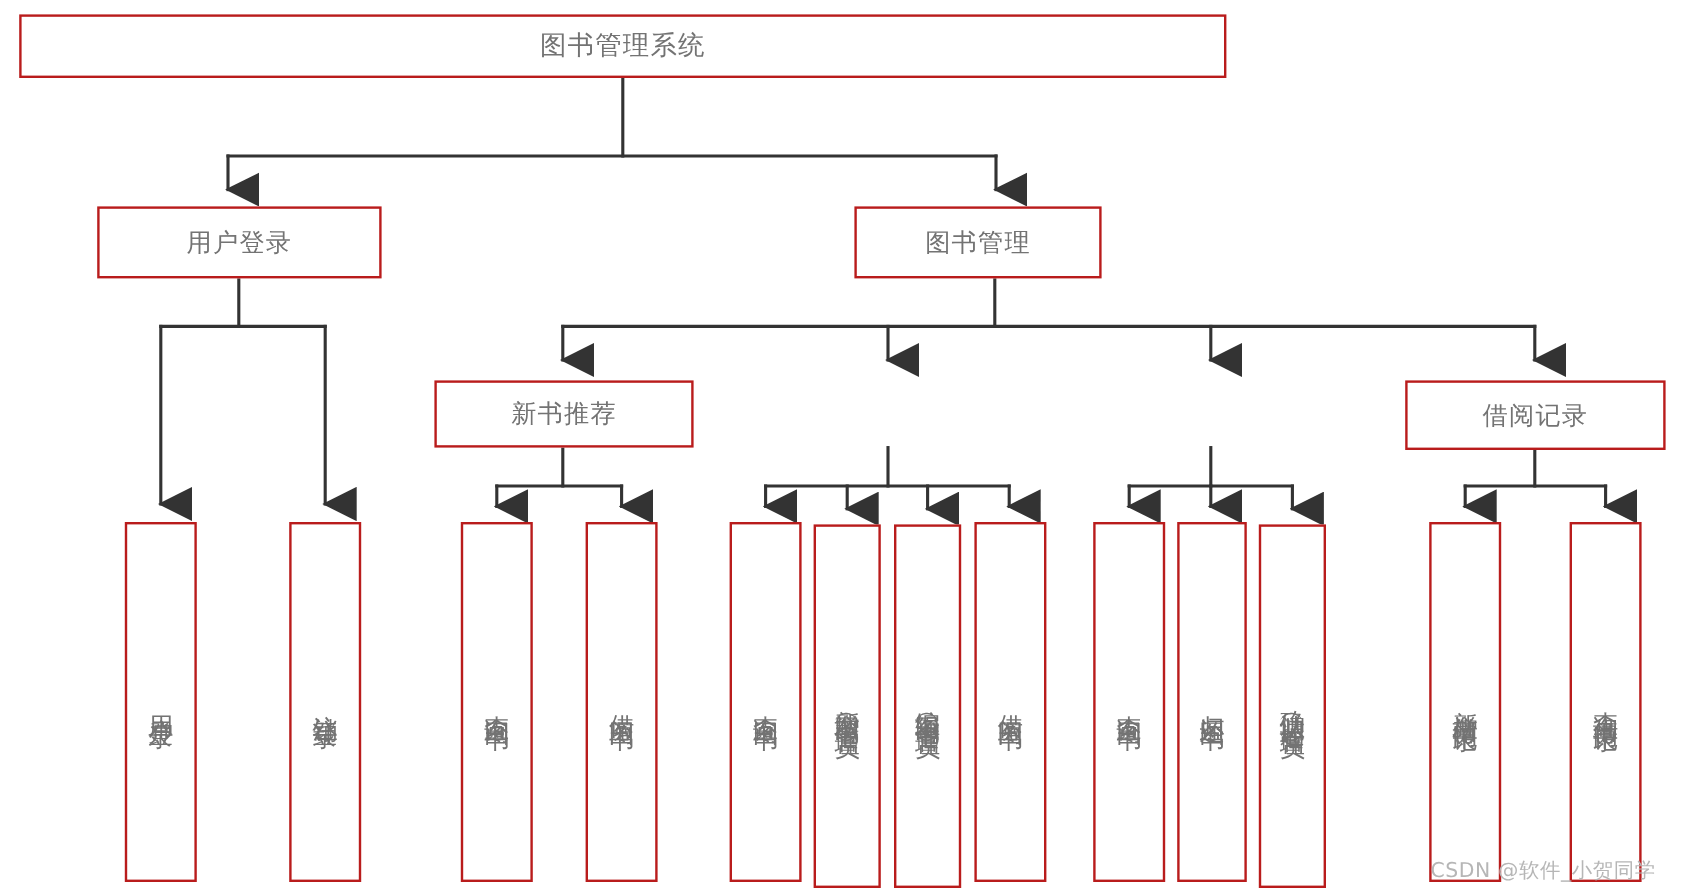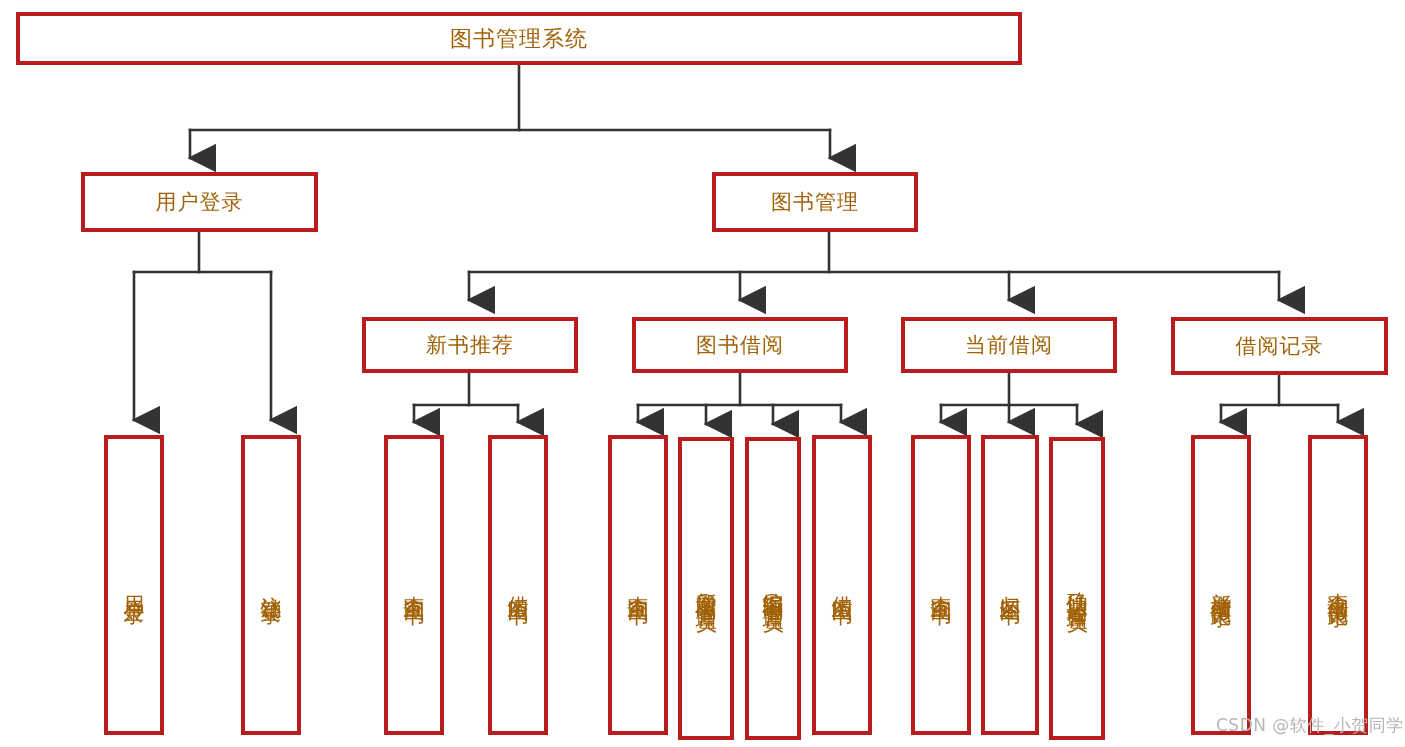--- a/index.html
+++ b/index.html
@@ -22,25 +22,25 @@
     position: absolute;
     left: 0;
     top: 0;
     width: 1405px;
     height: 747px;
   }
   .node-box {
     position: absolute;
     box-sizing: border-box;
     background: #ffffff;
-    border: 4px solid #b91c1c;
+    border: 2px solid #b91c1c;
     display: flex;
     align-items: center;
     justify-content: center;
-    color: #a16207;
+    color: #737373;
   }
   .node-label {
     font-size: 21px;
     line-height: 1.25;
     letter-spacing: 1px;
     white-space: nowrap;
     text-align: center;
   }
   
   .node-box.vertical .node-label {
@@ -131,27 +131,21 @@
   </div>
 
   <div class="node-box level-1" style="left:712px; top:172px; width:206px; height:60px;">
     <span class="node-label">图书管理</span>
   </div>
 
   <div class="node-box level-2" style="left:362px; top:317px; width:216px; height:56px;justify-content:center;">
     <span class="node-label">新书推荐</span>
   </div>
 
-  <div class="node-box level-2" style="left:632px; top:317px; width:216px; height:56px;">
-    <span class="node-label">图书借阅</span>
-  </div>
-
-  <div class="node-box level-2" style="left:901px; top:317px; width:216px; height:56px;">
-    <span class="node-label">当前借阅</span>
-  </div>
+
 
   <div class="node-box level-2" style="left:1171px; top:317px; width:217px; height:58px;align-items:center;">
     <span class="node-label">借阅记录</span>
   </div>
 
   <div class="node-box vertical" style="left:104px; top:435px; width:60px; height:300px;">
     <span class="node-label">用户登录</span>
   </div>
 
   <div class="node-box vertical" style="left:241px; top:435px; width:60px; height:300px;">
@@ -195,15 +189,15 @@
   </div>
 
   <div class="node-box vertical" style="left:1191px; top:435px; width:60px; height:300px;">
     <span class="node-label">新增借阅记录</span>
   </div>
 
   <div class="node-box vertical" style="left:1308px; top:435px; width:60px; height:300px;">
     <span class="node-label">查询借阅记录</span>
   </div>
 
-  <div class="watermark" style="left:1192px; top:714px;margin-left:24px;">CSDN @软件_小贺同学</div>
+  <div class="watermark" style="left:1192px; top:714px;">CSDN @软件_小贺同学</div>
 
 </div>
 
 </body></html>

